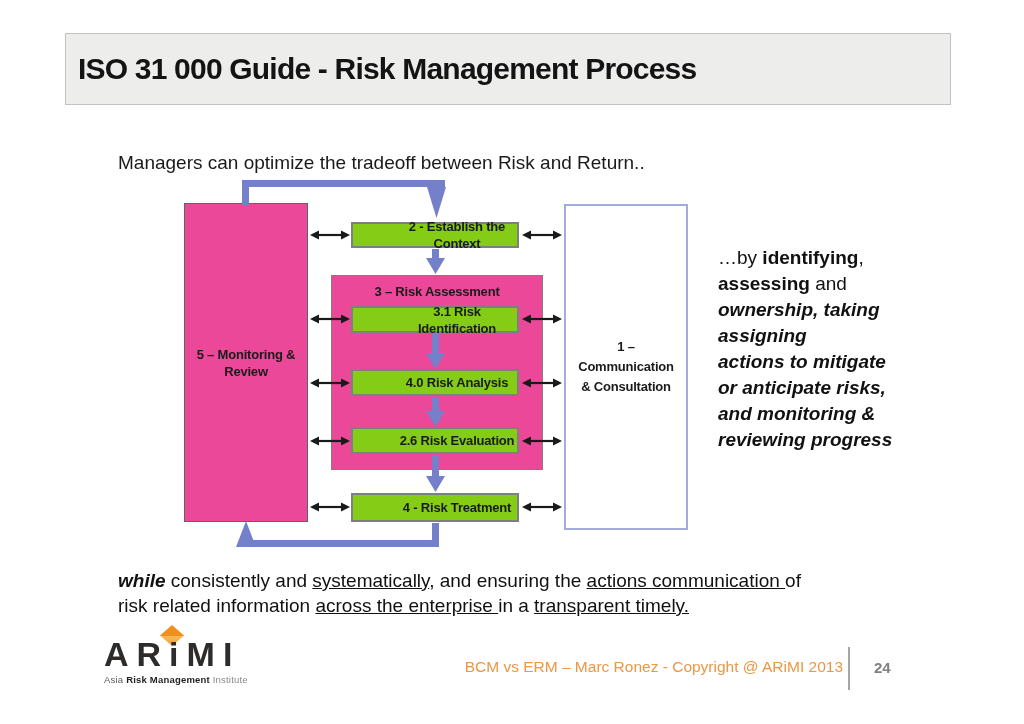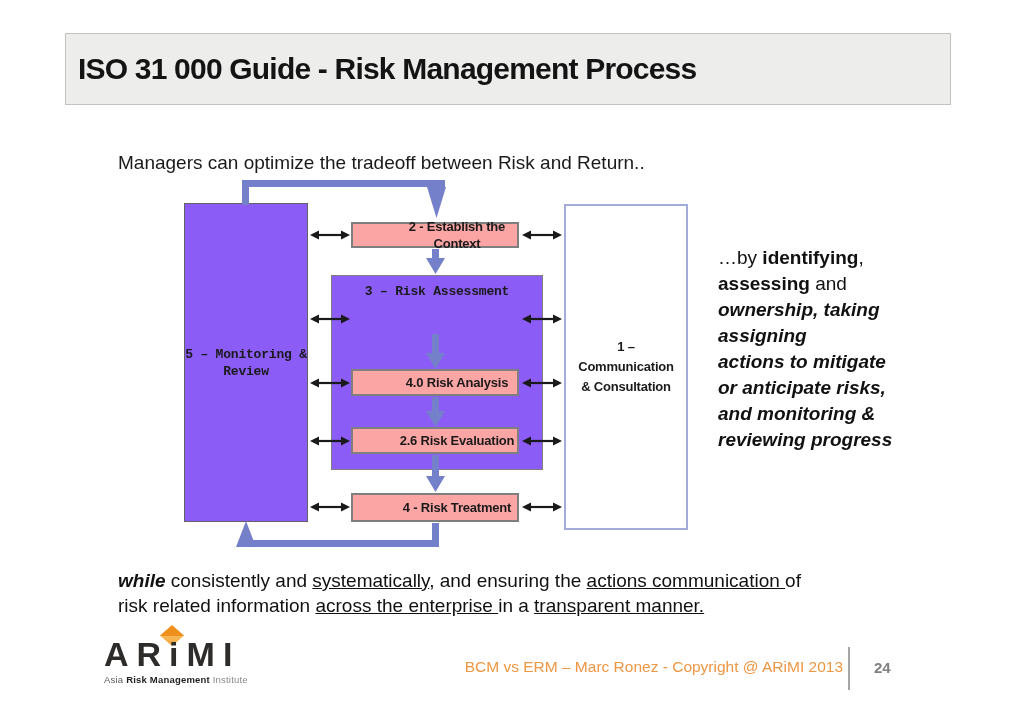--- a/index.html
+++ b/index.html
@@ -10,22 +10,22 @@
   .titlebar{position:absolute;left:65px;top:33px;width:884px;height:70px;
     background:#EDEDEC;border:1px solid #C2C2C2;display:flex;align-items:center;}
   .titlebar h1{margin:0 0 0 12px;font-size:30px;font-weight:bold;letter-spacing:-0.8px;
     color:#141414;font-family:"Liberation Sans",sans-serif;}
 
   .subtitle{position:absolute;left:118px;top:136px;font-size:19px;color:#1a1a1a;margin-top:16px;}
 
   
   .dbox{position:absolute;box-sizing:border-box;display:flex;align-items:center;justify-content:center;
     font-weight:bold;font-size:13px;letter-spacing:-0.2px;color:#1a1a1a;text-align:center;line-height:17px;}
-  .whitebox{background:#fca5a5;border:2px solid #7F7F7F;padding-left:44px;}
-  .lavbox{background:#8b5cf6;font-family:Liberation Mono, monospace;}
+  .whitebox{background:#84cc16;border:2px solid #7F7F7F;padding-left:44px;}
+  .lavbox{background:#ec4899;}
   .box-monitoring{left:184px;top:203px;width:124px;height:319px;border:1px solid #636363;flex-direction:column;}
   .box-context{left:351px;top:222px;width:168px;height:26px;}
   .ra-container{left:331px;top:275px;width:212px;height:195px;border:1px solid #7F7F7F;
     align-items:flex-start;justify-content:center;padding-top:7px;}
   .box-ident{left:351px;top:306px;width:168px;height:27px;}
   .box-analysis{left:351px;top:369px;width:168px;height:27px;}
   .box-eval{left:351px;top:427px;width:168px;height:27px;}
   .box-treatment{left:351px;top:493px;width:168px;height:29px;}
   .box-comm{left:564px;top:204px;width:124px;height:326px;background:#ffffff;
     border:2px solid #A3ABDA;flex-direction:column;line-height:20px;}
@@ -74,20 +74,21 @@
     <div>5 – Monitoring &amp;</div>
     <div>Review</div>
   </div>
 
   <div class="dbox whitebox box-context">2 - Establish the Context</div>
 
   <div class="dbox lavbox ra-container">
     <div>3 – Risk Assessment</div>
   </div>
 
+  <div class="dbox whitebox box-ident">3.1 Risk Identification</div>
 
   <div class="dbox whitebox box-analysis">4.0 Risk Analysis</div>
 
   <div class="dbox whitebox box-eval">2.6 Risk Evaluation</div>
 
   <div class="dbox whitebox box-treatment">4 - Risk Treatment</div>
 
   <div class="dbox box-comm">
     <div>1 –</div>
     <div>Communication</div>
@@ -140,21 +141,21 @@
     <div class="ln bi">ownership, taking</div>
     <div class="ln bi">assigning</div>
     <div class="ln bi">actions to mitigate</div>
     <div class="ln bi">or anticipate risks,</div>
     <div class="ln bi">and monitoring &amp;</div>
     <div class="ln bi">reviewing progress</div>
   </div>
 
   <div class="bottomnote">
     <div><span class="bi">while</span><span> consistently and </span><span class="u">systematically</span><span>, and ensuring the </span><span class="u">actions communication </span><span>of</span></div>
-    <div><span>risk related information </span><span class="u">across the enterprise </span><span>in a </span><span class="u">transparent manner. </span></div>
+    <div><span>risk related information </span><span class="u">across the enterprise </span><span>in a </span><span class="u">transparent timely. </span></div>
   </div>
 
   <div class="logo">
     <div class="logo-diamond"></div>
     <div class="logo-word">ARiMI</div>
     <div class="logo-tag"><span class="t1">Asia </span><span class="t2">Risk Management</span><span class="t3"> Institute</span></div>
   </div>
 
   <div class="footer-credit">BCM vs ERM – Marc Ronez - Copyright @ ARiMI 2013</div>
   <div class="footer-divider"></div>

